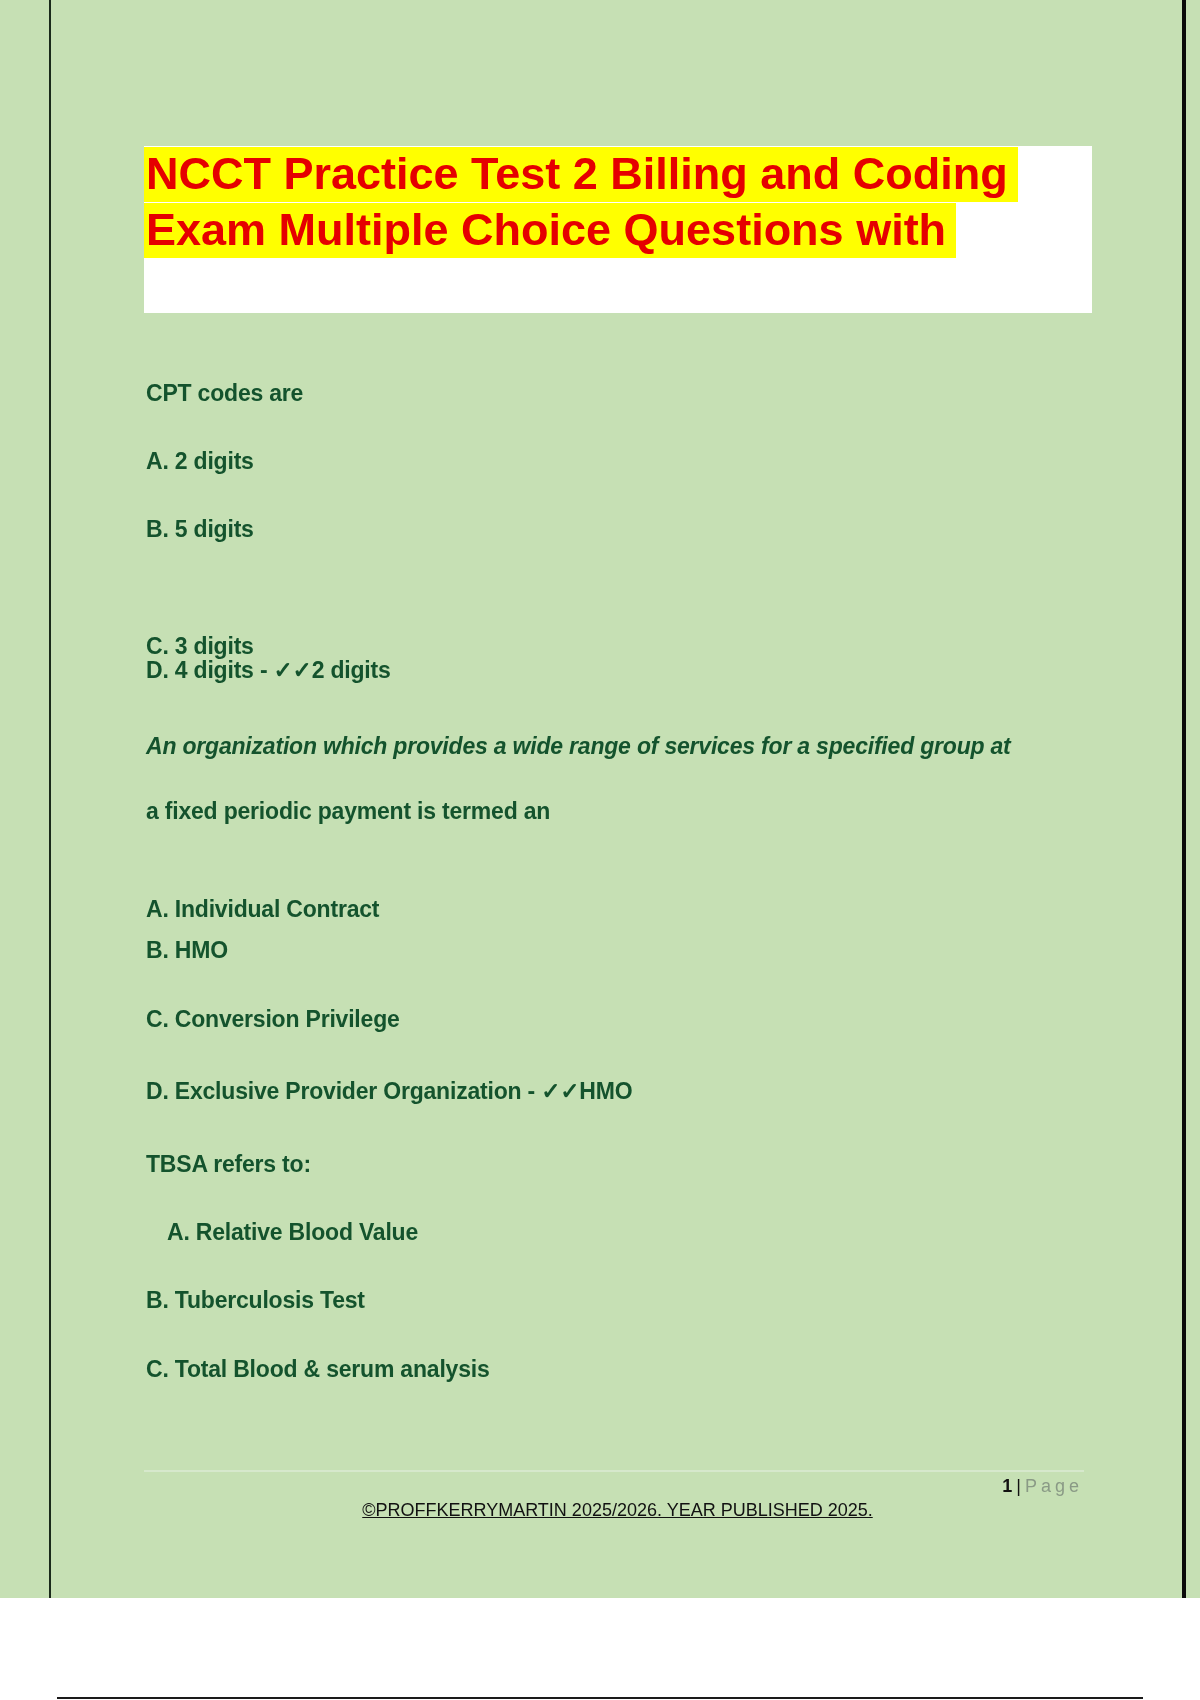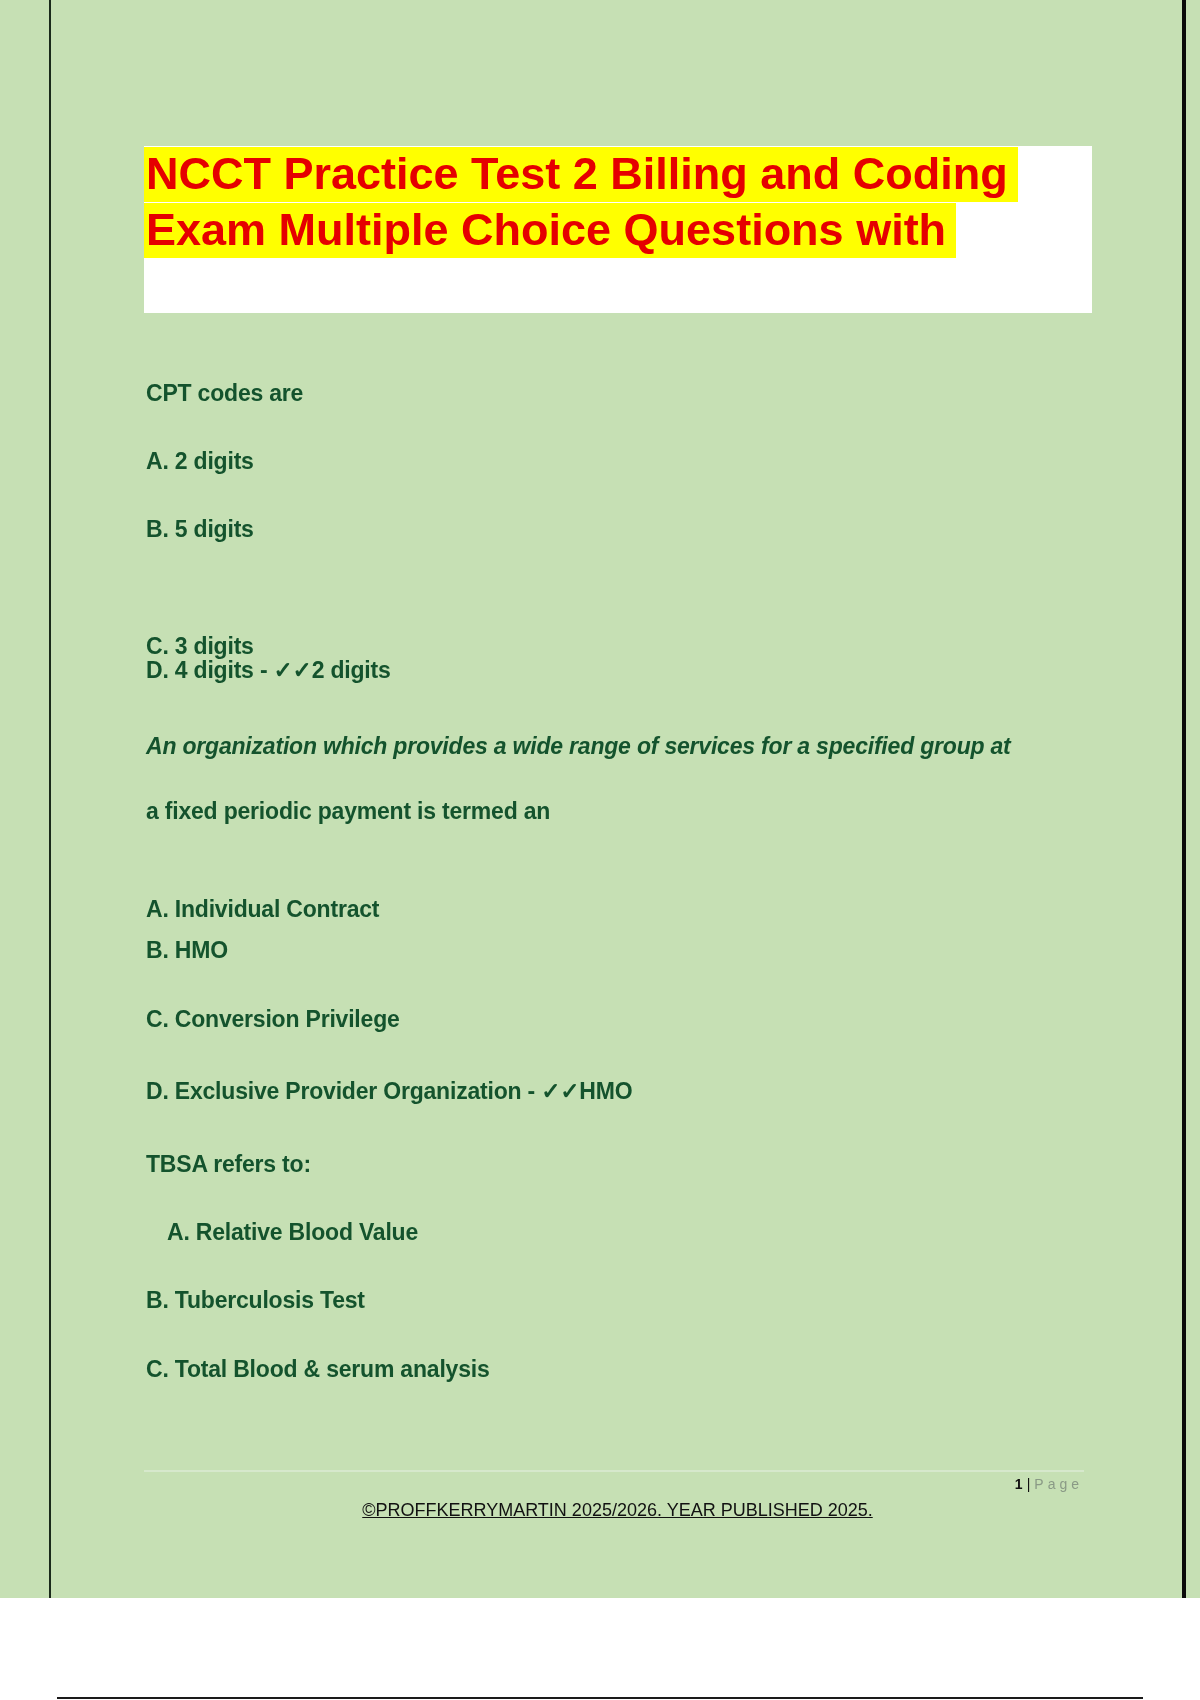--- a/index.html
+++ b/index.html
@@ -86,21 +86,21 @@
       top: 1470px;
       width: 940px;
       height: 2px;
       background: #d6e8cc;
     }
     .page-num {
       position: absolute;
       right: 117px;
       top: 1476px;
       font-family: "Liberation Sans", sans-serif;
-      font-size: 14px;
+      font-size: 18px;
       color: #111;
       white-space: nowrap;
     }
     .page-num .num { font-weight: bold; }
     .page-num .sep { font-weight: normal; color: #111; margin: 0 4px; }
     .page-num .word { color: #8a9a86; letter-spacing: 4px; }
     .copyright {
       position: absolute;
       left: 0;
       width: 1235px;

